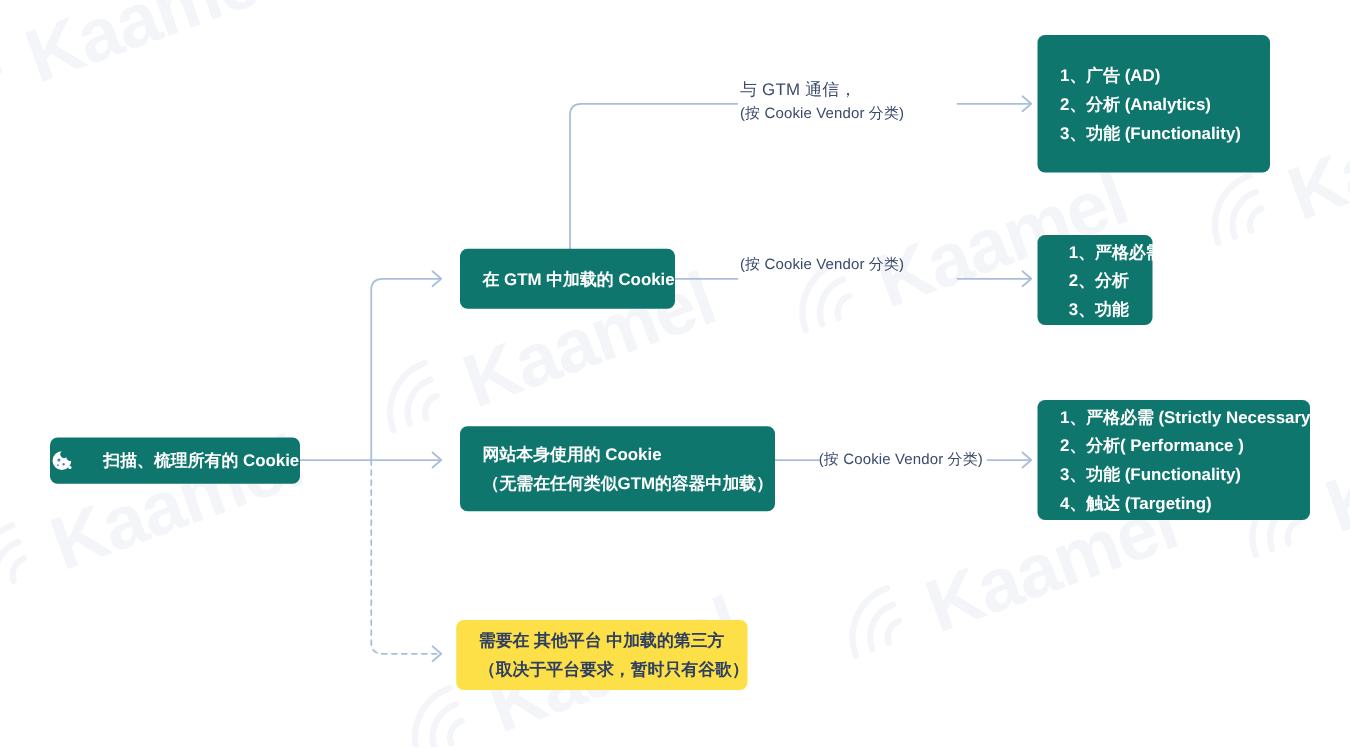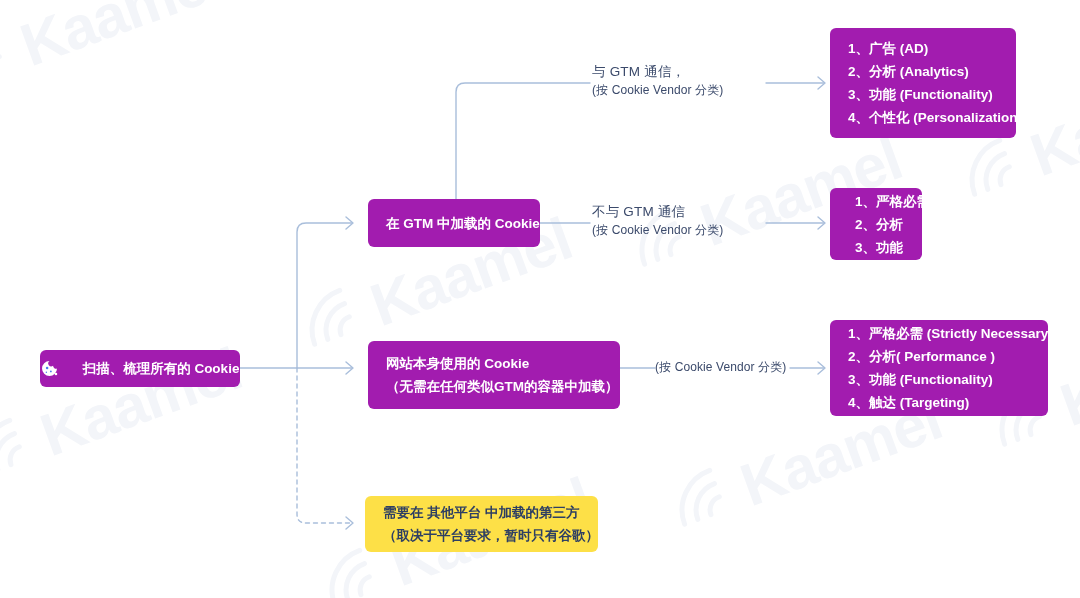--- a/index.html
+++ b/index.html
@@ -51,21 +51,21 @@
   
   .node {
     position: absolute;
     z-index: 2;
     border-radius: 6px;
     display: flex;
     flex-direction: column;
     justify-content: center;
   }
   .node-blue {
-    background: #a21caf;
+    background: #0f766e;
     color: #ffffff;
   }
   .node-light {
     background: #fde047;
     color: #2e3f63;
   }
   .node-line {
     font-size: 13.5px;
     line-height: 23px;
     white-space: nowrap;
@@ -258,33 +258,31 @@
     <span class="node-line">需要在 其他平台  中加载的第三方</span>
     <span class="node-line">（取决于平台要求，暂时只有谷歌）</span>
   </div>
 
   <div class="edge-label" style="left:592px; top:62px; width:174px;">
     <div class="el-main">与 GTM 通信，</div>
     <div class="el-sub">(按 Cookie Vendor 分类)</div>
   </div>
 
   <div class="edge-label" style="left:592px; top:202px; width:174px;">
-    <div class="el-main">不与 GTM 通信</div>
     <div class="el-sub">(按 Cookie Vendor 分类)</div>
   </div>
 
   <div class="edge-label" style="left:655px; top:358px; width:135px;">
     <div class="el-sub">(按 Cookie Vendor 分类)</div>
   </div>
 
   <div class="node node-blue pad-l18" style="left:830px; top:28px; width:186px; height:110px;">
     <span class="node-line">1、广告 (AD)</span>
     <span class="node-line">2、分析 (Analytics)</span>
     <span class="node-line">3、功能 (Functionality)</span>
-    <span class="node-line">4、个性化 (Personalization)</span>
   </div>
 
   <div class="node node-blue pad-l18" style="left:830px; top:188px; width:92px; height:72px;padding-left:25px;">
     <span class="node-line">1、严格必需</span>
     <span class="node-line">2、分析</span>
     <span class="node-line">3、功能</span>
   </div>
 
   <div class="node node-blue pad-l18" style="left:830px; top:320px; width:218px; height:96px;">
     <span class="node-line">1、严格必需 (Strictly Necessary)</span>

